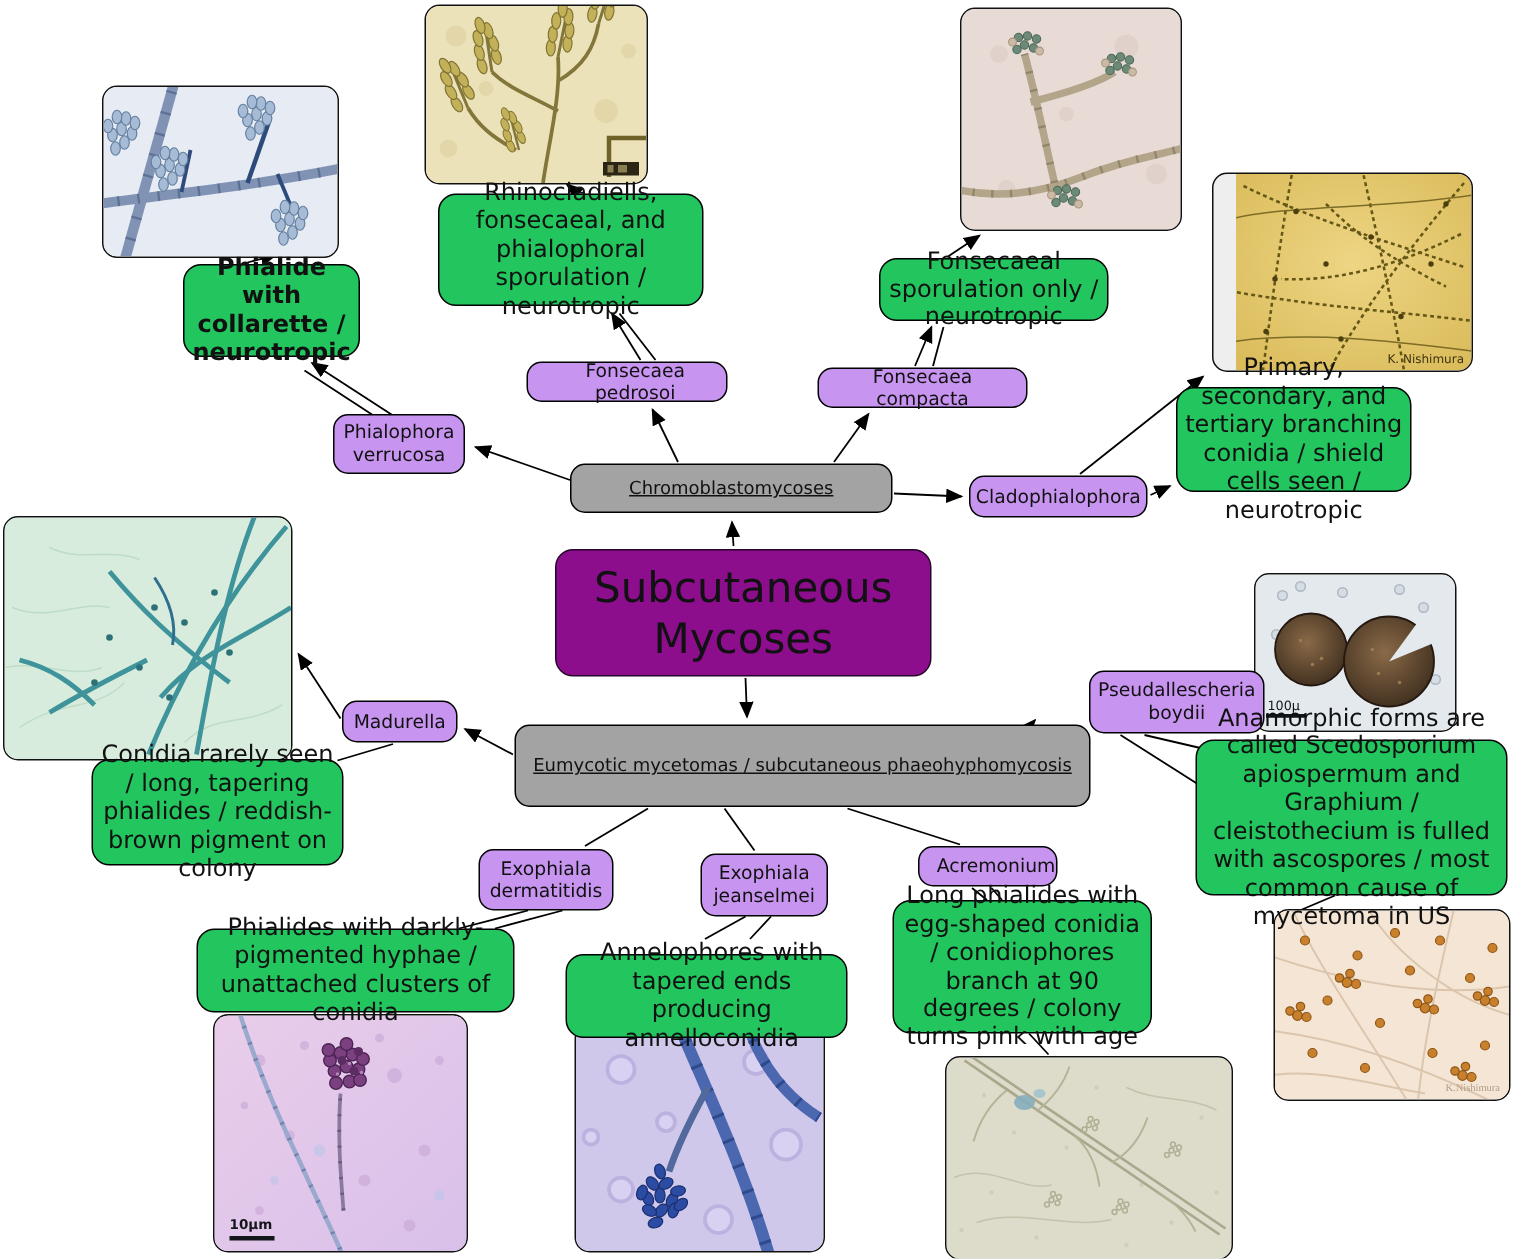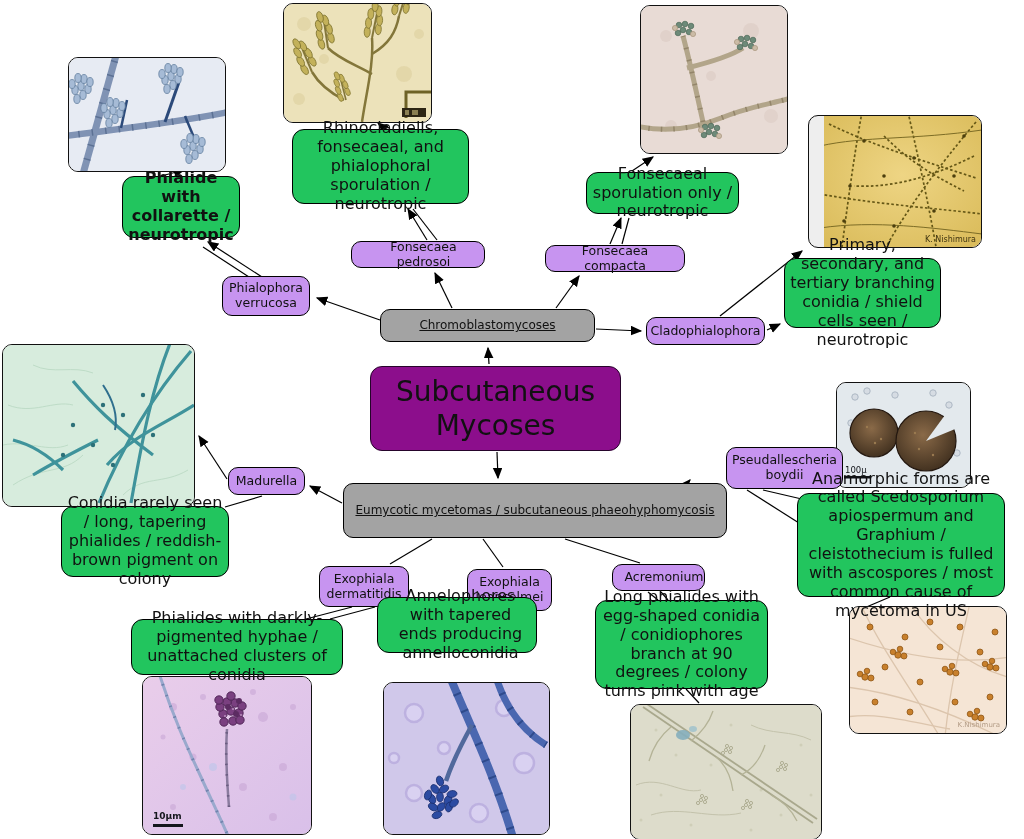--- a/index.html
+++ b/index.html
@@ -277,21 +277,21 @@
           <circle cx="38" cy="60" r="1.2"></circle>
         <circle cx="82" cy="66" r="1.2"></circle>
           <circle cx="96" cy="72" r="1.2"></circle>
           <circle cx="78" cy="50" r="1.2"></circle>
       </g>
       <text class="lbl" x="8" y="90" font-size="8.5" fill="#101318">100µ</text>
       <rect x="7" y="93" width="26" height="2.5" fill="#101318"></rect>
     </svg>
   </div>
 
-  <div class="img" style="left:849px;top:606px;width:156px;height:126px;">
+  <div class="img" style="left:849px;top:606px;width:156px;height:126px;font-family:Liberation Serif, serif;">
     <svg viewBox="0 0 156 126">
       <rect width="156" height="126" fill="#f5e5d5"></rect>
       <g fill="none" stroke="#dcc5ad" stroke-width="1.3">
         <path d="M-4,30 C40,45 100,60 160,50"></path>
           <path d="M10,-4 C30,40 60,80 90,130"></path>
         <path d="M60,-4 C80,30 120,60 158,70"></path>
           <path d="M-4,80 C40,85 90,100 150,130"></path>
         <path d="M120,-4 C110,40 100,80 95,130"></path>
           <path d="M-4,110 C30,105 60,115 100,122"></path>
       </g>
@@ -528,20 +528,20 @@
   </div>
   <div class="box note" style="left:61px;top:506px;width:168px;height:71px;">
     <span>Conidia rarely seen / long, tapering phialides / reddish-brown pigment on colony</span>
   </div>
   <div class="box note" style="left:797px;top:493px;width:208px;height:104px;">
     <span>Anamorphic forms are called Scedosporium apiospermum and Graphium / cleistothecium is fulled with ascospores / most common cause of mycetoma in US</span>
   </div>
   <div class="box note" style="left:131px;top:619px;width:212px;height:56px;">
     <span>Phialides with darkly-pigmented hyphae / unattached clusters of conidia</span>
   </div>
-  <div class="box note" style="left:377px;top:597px;width:160px;height:56px;padding-left:12px;">
+  <div class="box note" style="left:377px;top:636px;width:188px;height:56px;padding-left:12px;">
     <span>Annelophores with tapered ends producing annelloconidia</span>
   </div>
   <div class="box note" style="left:595px;top:600px;width:173px;height:89px;">
     <span>Long phialides with egg-shaped conidia / conidiophores branch at 90 degrees / colony turns pink with age</span>
   </div>
 
 </div>
 
 </body></html>

